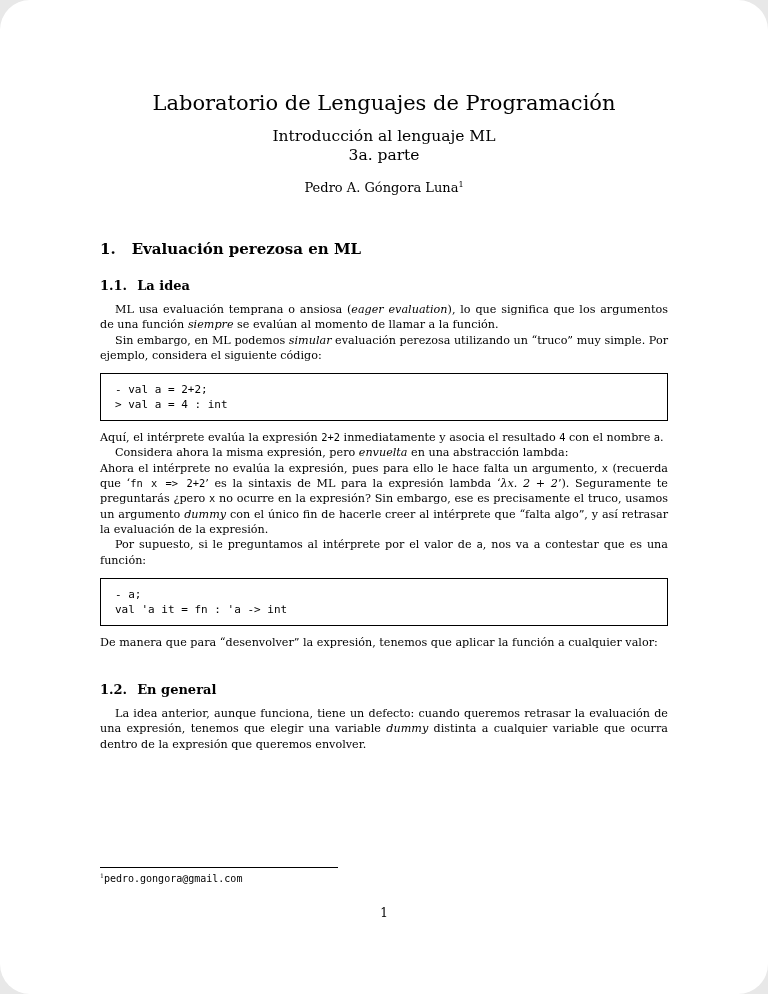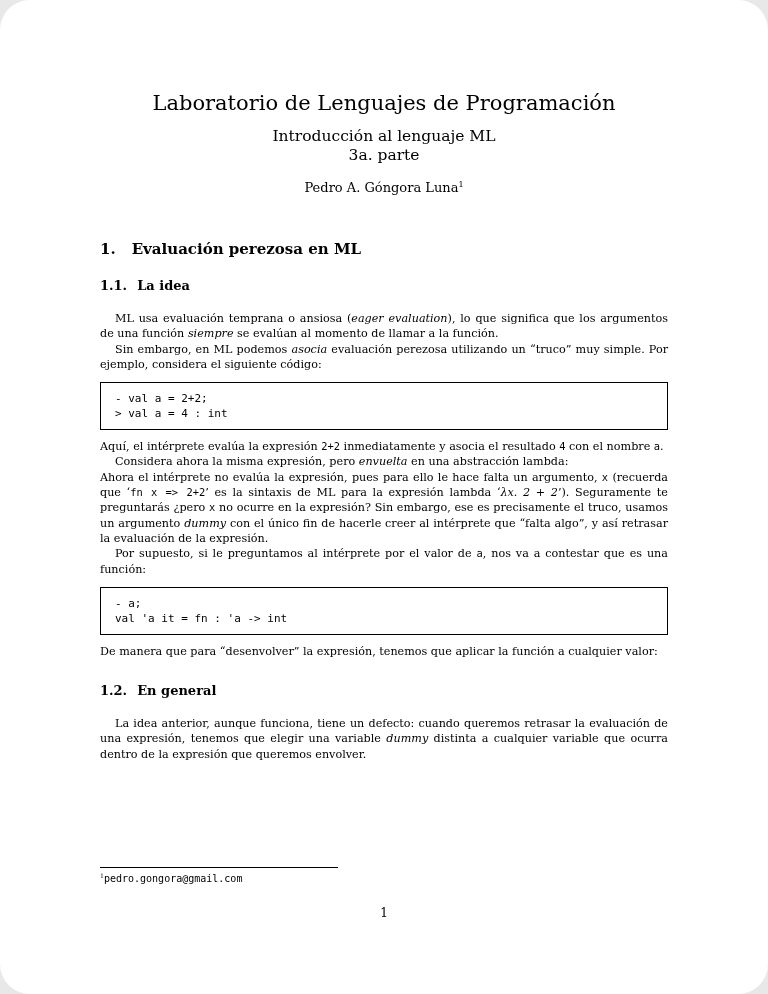--- a/index.html
+++ b/index.html
@@ -42,27 +42,27 @@
     line-height: 18px;
   }
   .sec .num { display: inline-block; margin-right: 16px; }
   .subsec {
     font-size: 13px;
     font-weight: bold;
     margin-top: 20px;
     line-height: 16px;
   }
   .subsec .num { display: inline-block; margin-right: 10px; }
-  .subsec.later { margin-top: 24px; }
+  .subsec.later { margin-top: 32px; }
   .para {
     font-size: 11.2px;
     line-height: 15.3px;
     text-align: justify;
   }
-  .para.first { margin-top: 17px; }
+  .para.first { margin-top: 8px; }
   .para.indent { text-indent: 15px; }
   .it { font-style: italic; }
   .mono {
     font-family: "DejaVu Sans Mono", "Liberation Mono", monospace;
     font-size: 10.4px;
   }
   .codebox {
     border: 1px solid #000000;
     margin: 10px 0 9px 0;
     padding: 8px 10px 8px 14px;
@@ -112,21 +112,21 @@
 
   <h2 class="sec">
     <span class="num">1.</span><span>Evaluación perezosa en ML</span>
   </h2>
 
   <h3 class="subsec">
     <span class="num">1.1.</span><span>La idea</span>
   </h3>
 
   <p class="para first indent"><span>ML usa evaluación temprana o ansiosa (</span><span class="it">eager evaluation</span><span>), lo que significa que los argumentos de una función </span><span class="it">siempre</span><span> se evalúan al momento de llamar a la función.</span></p>
-  <p class="para indent"><span>Sin embargo, en ML podemos </span><span class="it">asocia</span><span> evaluación perezosa utilizando un “truco” muy simple. Por ejemplo, considera el siguiente código:</span></p>
+  <p class="para indent"><span>Sin embargo, en ML podemos </span><span class="it">simular</span><span> evaluación perezosa utilizando un “truco” muy simple. Por ejemplo, considera el siguiente código:</span></p>
 
   <div class="codebox">
     <div class="codeline">- val a = 2+2;</div>
     <div class="codeline">&gt; val a = 4 : int</div>
   </div>
 
   <p class="para"><span>Aquí, el intérprete evalúa la expresión </span><span class="mono">2+2</span><span> inmediatamente y asocia el resultado </span><span class="mono">4</span><span> con el nombre </span><span class="mono">a</span><span>.</span></p>
   <p class="para indent"><span>Considera ahora la misma expresión, pero </span><span class="it">envuelta</span><span> en una abstracción lambda:</span></p>
 
 

